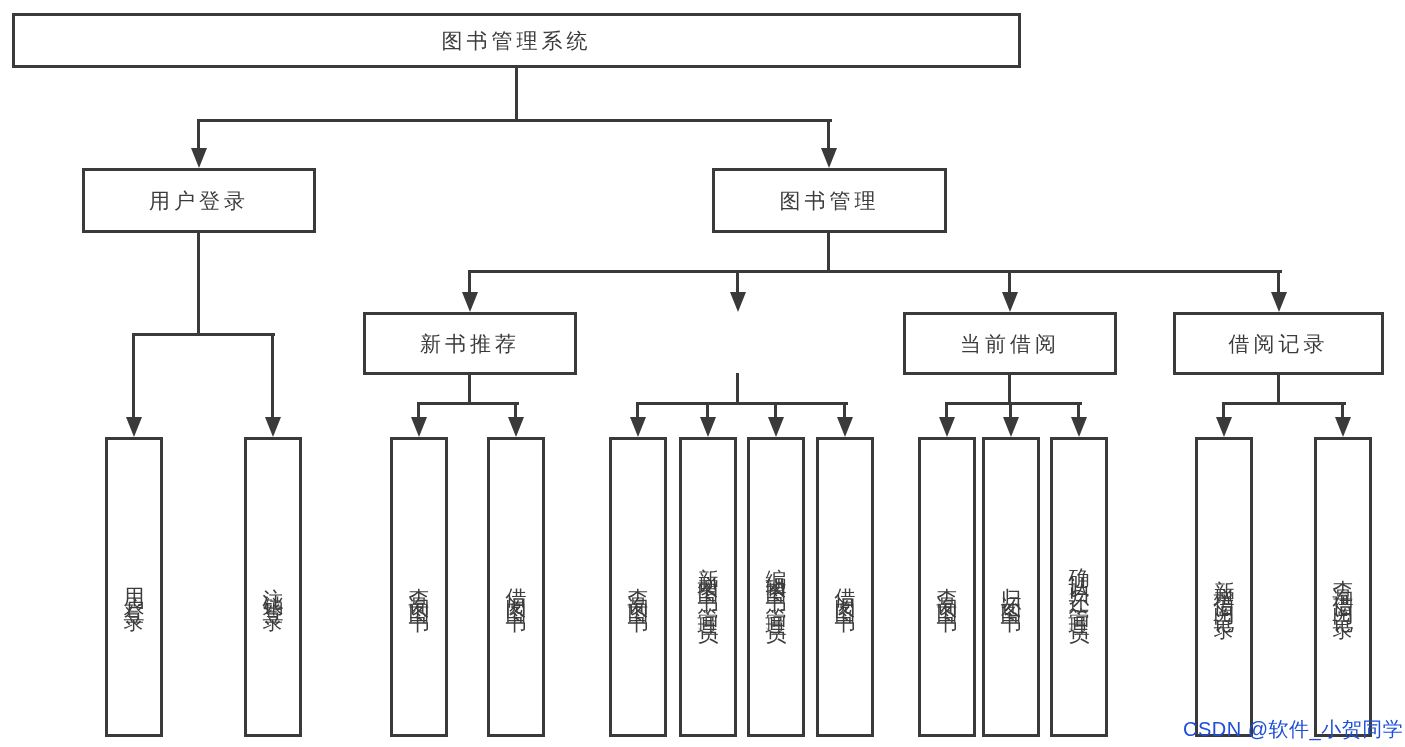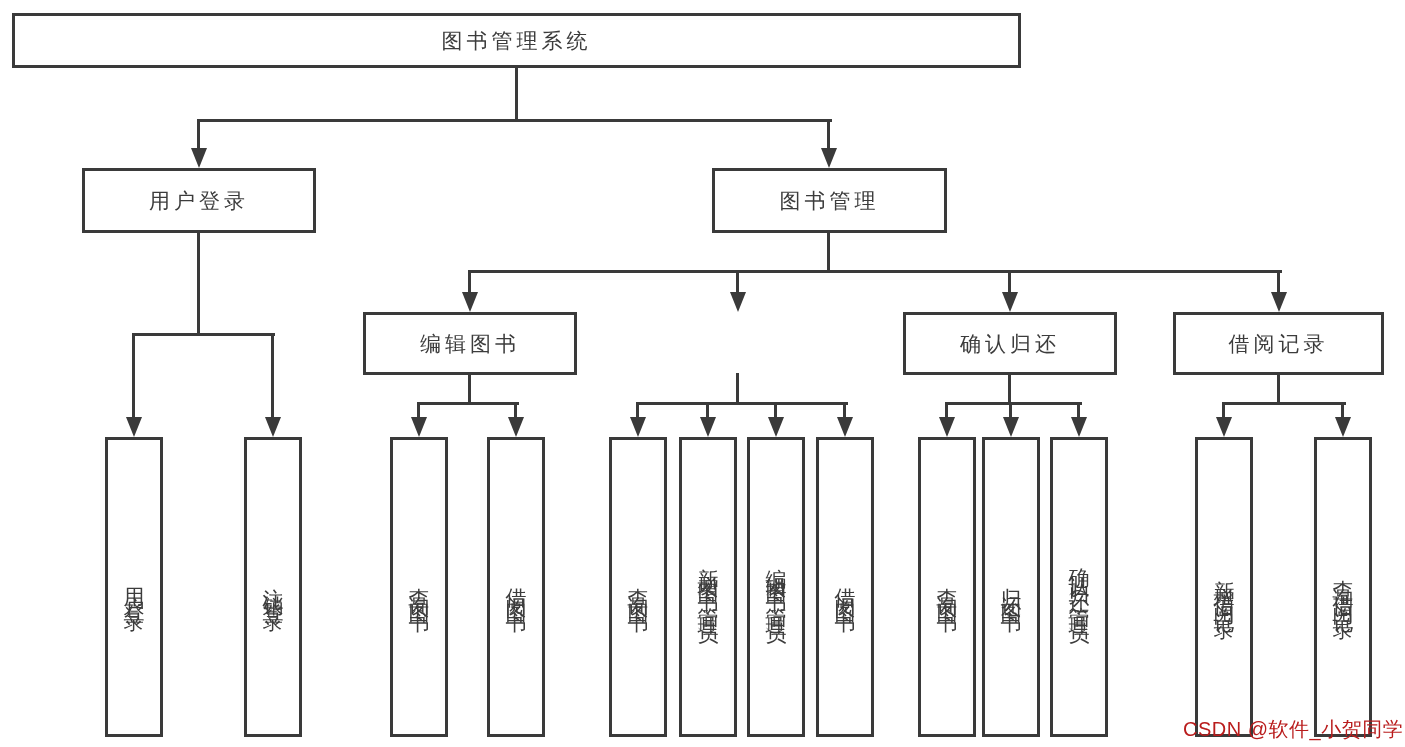--- a/index.html
+++ b/index.html
@@ -22,35 +22,35 @@
   .hl,.vl{position:absolute;background:#3a3a3a;}
   .hl{height:3px;}
   .vl{width:3px;}
   .ar{
     position:absolute;width:0;height:0;
     border-left:8px solid transparent;border-right:8px solid transparent;
     border-top:20px solid #3a3a3a;
   }
   .watermark{
     position:absolute;left:1183px;top:716px;z-index:5;
-    color:#b91c1c;font-size:20px;letter-spacing:0.5px;white-space:nowrap;
+    color:#1d4ed8;font-size:20px;letter-spacing:0.5px;white-space:nowrap;
   }
 </style>
 </head>
 <body>
 
 <div class="canvas">
 
   <div class="box" style="left:12px;top:13px;width:1009px;height:55px">图书管理系统</div>
 
   <div class="box" style="left:82px;top:168px;width:234px;height:65px">用户登录</div>
   <div class="box" style="left:712px;top:168px;width:235px;height:65px">图书管理</div>
 
-  <div class="box" style="left:363px;top:312px;width:214px;height:63px">编辑图书</div>
-  <div class="box" style="left:903px;top:312px;width:214px;height:63px">确认归还</div>
+  <div class="box" style="left:363px;top:312px;width:214px;height:63px">新书推荐</div>
+  <div class="box" style="left:903px;top:312px;width:214px;height:63px">当前借阅</div>
   <div class="box" style="left:1173px;top:312px;width:211px;height:63px">借阅记录</div>
 
   <div class="box leaf" style="left:105px">用户登录</div>
   <div class="box leaf" style="left:244px">注销登录</div>
 
   <div class="box leaf" style="left:390px">查询图书</div>
   <div class="box leaf" style="left:487px">借阅图书</div>
 
   <div class="box leaf" style="left:609px">查询图书</div>
   <div class="box leaf" style="left:679px">新增图书（管理员）</div>

